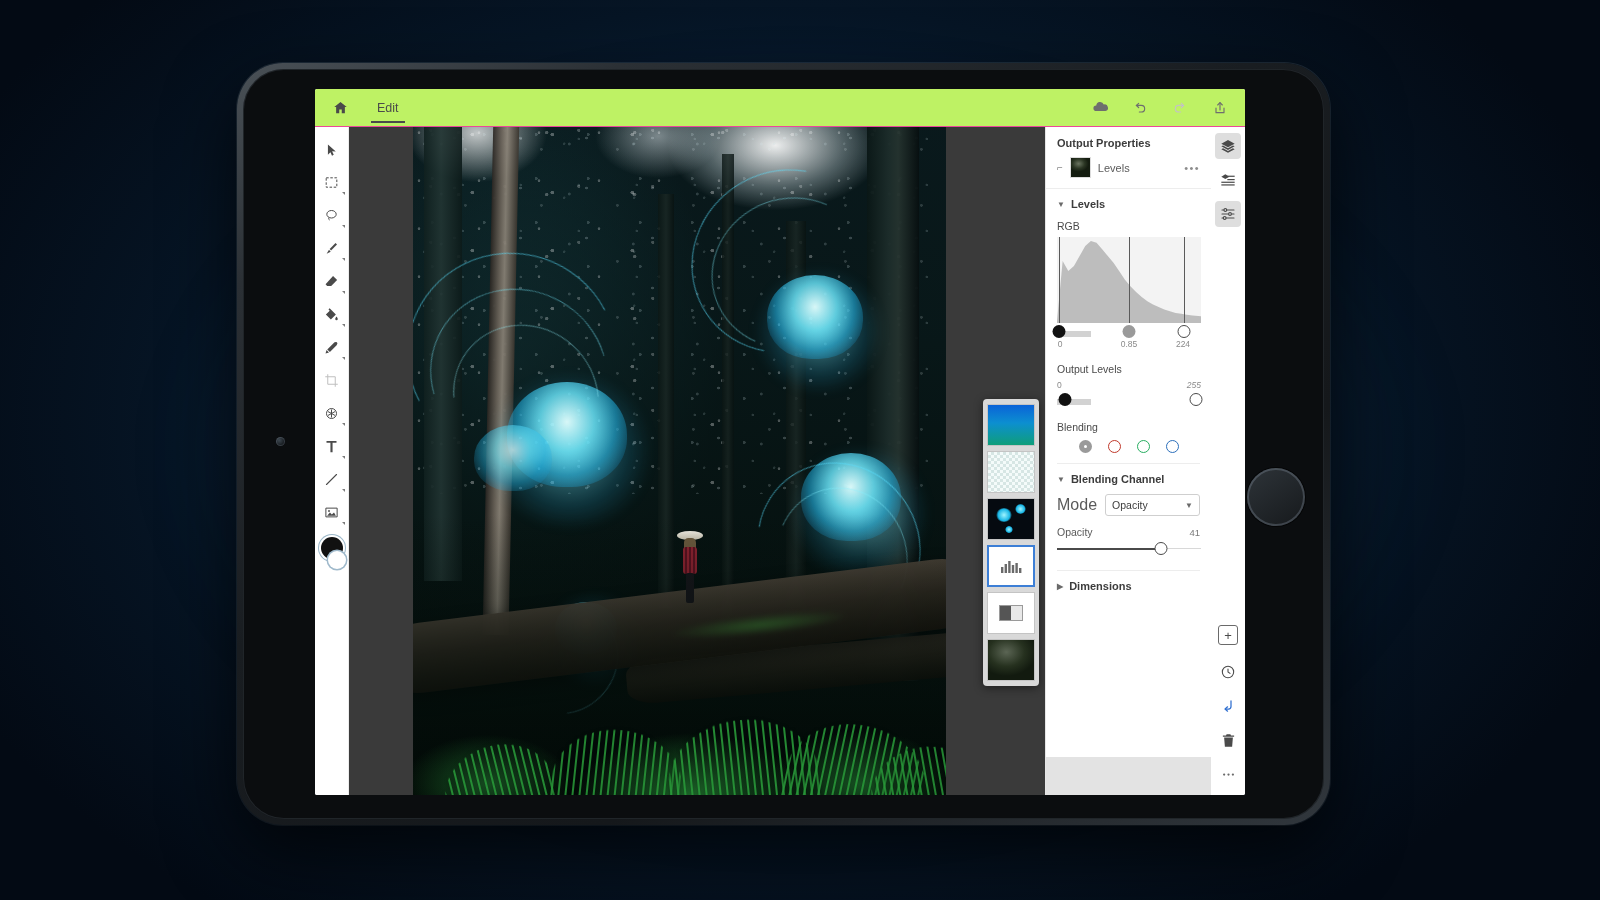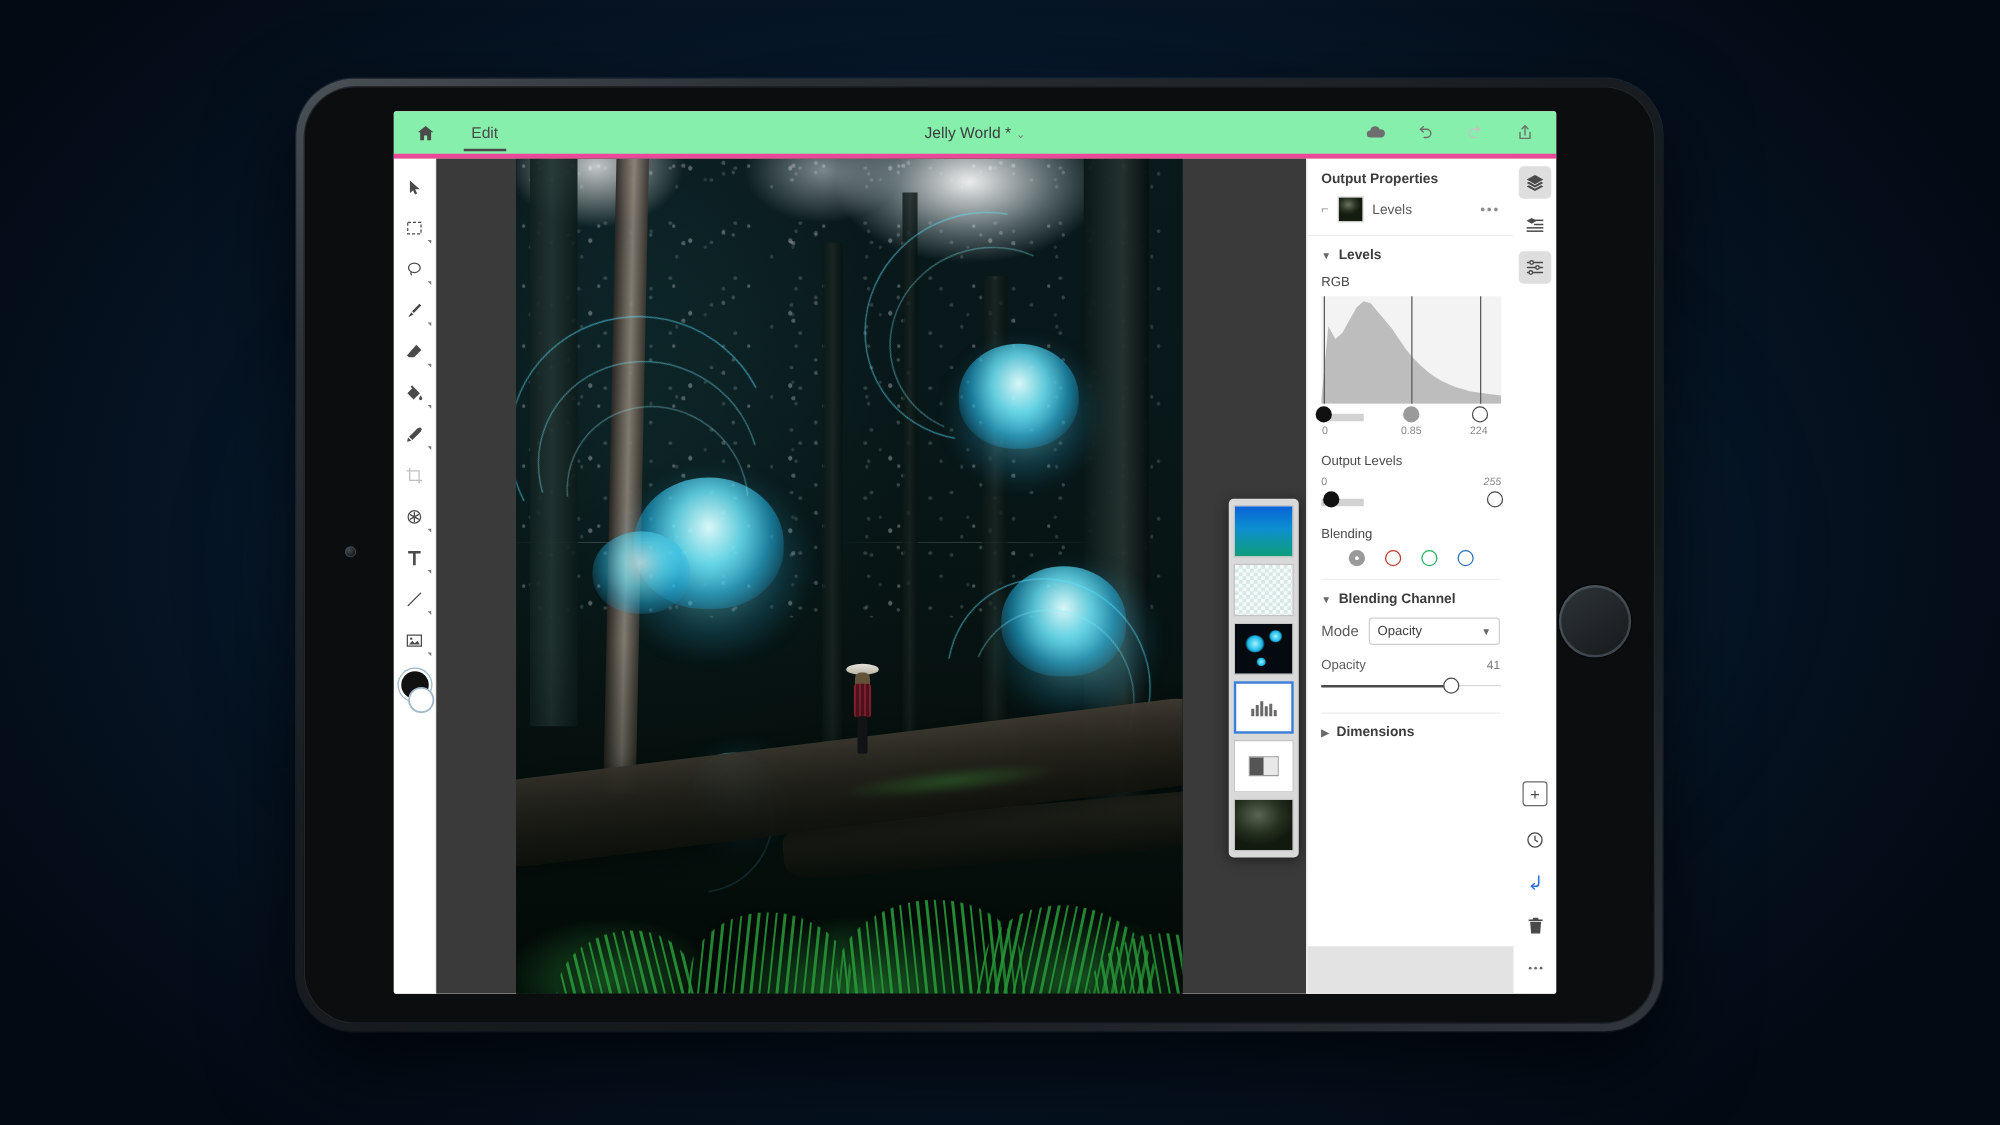--- a/index.html
+++ b/index.html
@@ -48,22 +48,22 @@
   
   .screen{
     position:absolute; left:78px; top:26px; width:930px; height:706px;
     background:#ffffff; overflow:hidden;
     border-radius:2px;
   }
 
   
   .topbar{
     position:absolute; left:0; top:0; width:100%; height:38px;
-    background:#86efac; display:flex; align-items:center;
-    border-bottom:4px solid #ec4899;
+    background:#bef264; display:flex; align-items:center;
+    border-bottom:1px solid #ec4899;
   }
   .tb-home{ margin-left:10px; width:30px; height:30px; display:flex; align-items:center; justify-content:center; }
   .tb-tab{
     margin-left:12px; height:38px; display:flex; align-items:center; padding:0 10px;
     font-size:12.5px; color:#4b4b4b; position:relative;
   }
   .tb-tab.active::after{
     content:""; position:absolute; left:4px; right:4px; bottom:4px; height:2px; background:#4a4a4a;
   }
   .tb-title{
@@ -302,21 +302,21 @@
   .chan{ width:13px; height:13px; border-radius:50%; }
   .chan.rgb{ background:#9a9a9a; position:relative; }
   .chan.rgb::after{ content:""; position:absolute; left:5px; top:5px; width:3px; height:3px; border-radius:50%; background:#fff; }
   .chan.r{ border:1.6px solid #c0392b; }
   .chan.g{ border:1.6px solid #27ae60; }
   .chan.b{ border:1.6px solid #2c6fbb; }
 
   .divider{ border-top:1px solid #ededed; margin-top:4px; }
 
   .mode-row{ display:flex; align-items:center; gap:8px; margin-top:9px; }
-  .mode-row .lab{ font-size:12px; color:#5a5a5a; }
+  .mode-row .lab{ font-size:16px; color:#5a5a5a; }
   .select{
     flex:1; height:22px; border:1px solid #cfcfcf; border-radius:3px; background:#fff;
     display:flex; align-items:center; padding:0 6px; font-size:10.5px; color:#3c3c3c;
   }
   .select .car{ margin-left:auto; font-size:8px; color:#6a6a6a; }
   .op-row{ display:flex; align-items:center; margin-top:10px; }
   .op-row .lab{ font-size:10.5px; color:#5a5a5a; }
   .op-row .val{ margin-left:auto; font-size:9.5px; color:#7a7a7a; }
   .op-slider{ position:relative; width:144px; height:14px; margin-top:4px; }
   .op-slider .railfull{ position:absolute; left:0; right:0; top:6px; height:1px; background:#d8d8d8; }
@@ -357,23 +357,20 @@
 
     <div class="topbar">
       <div class="tb-home">
         <svg width="15" height="15" viewBox="0 0 24 24" fill="#4a4a4a">
             <path d="M12 3 2 11h3v10h5v-6h4v6h5V11h3z"></path>
           </svg>
       </div>
       <div class="tb-tab active">
         <span>Edit</span>
       </div>
-      <div class="tb-title">
-        <span>Jelly World *</span><span class="chev">⌄</span>
-      </div>
       <div class="tb-right">
         <div class="tb-ic">
           <svg width="17" height="17" viewBox="0 0 24 24" fill="#6e6e6e">
               <path d="M19 17H6a4 4 0 0 1 0-8 5.5 5.5 0 0 1 10.6-1.2A3.8 3.8 0 0 1 19 17z"></path>
             </svg>
         </div>
         <div class="tb-ic">
           <svg width="16" height="16" viewBox="0 0 24 24" fill="none" stroke="#6e6e6e" stroke-width="1.7" stroke-linecap="round">
               <path d="M7 8h7a5 5 0 0 1 0 10h-3"></path>
               <path d="M10 5 6.5 8.2 10 11.3"></path>

